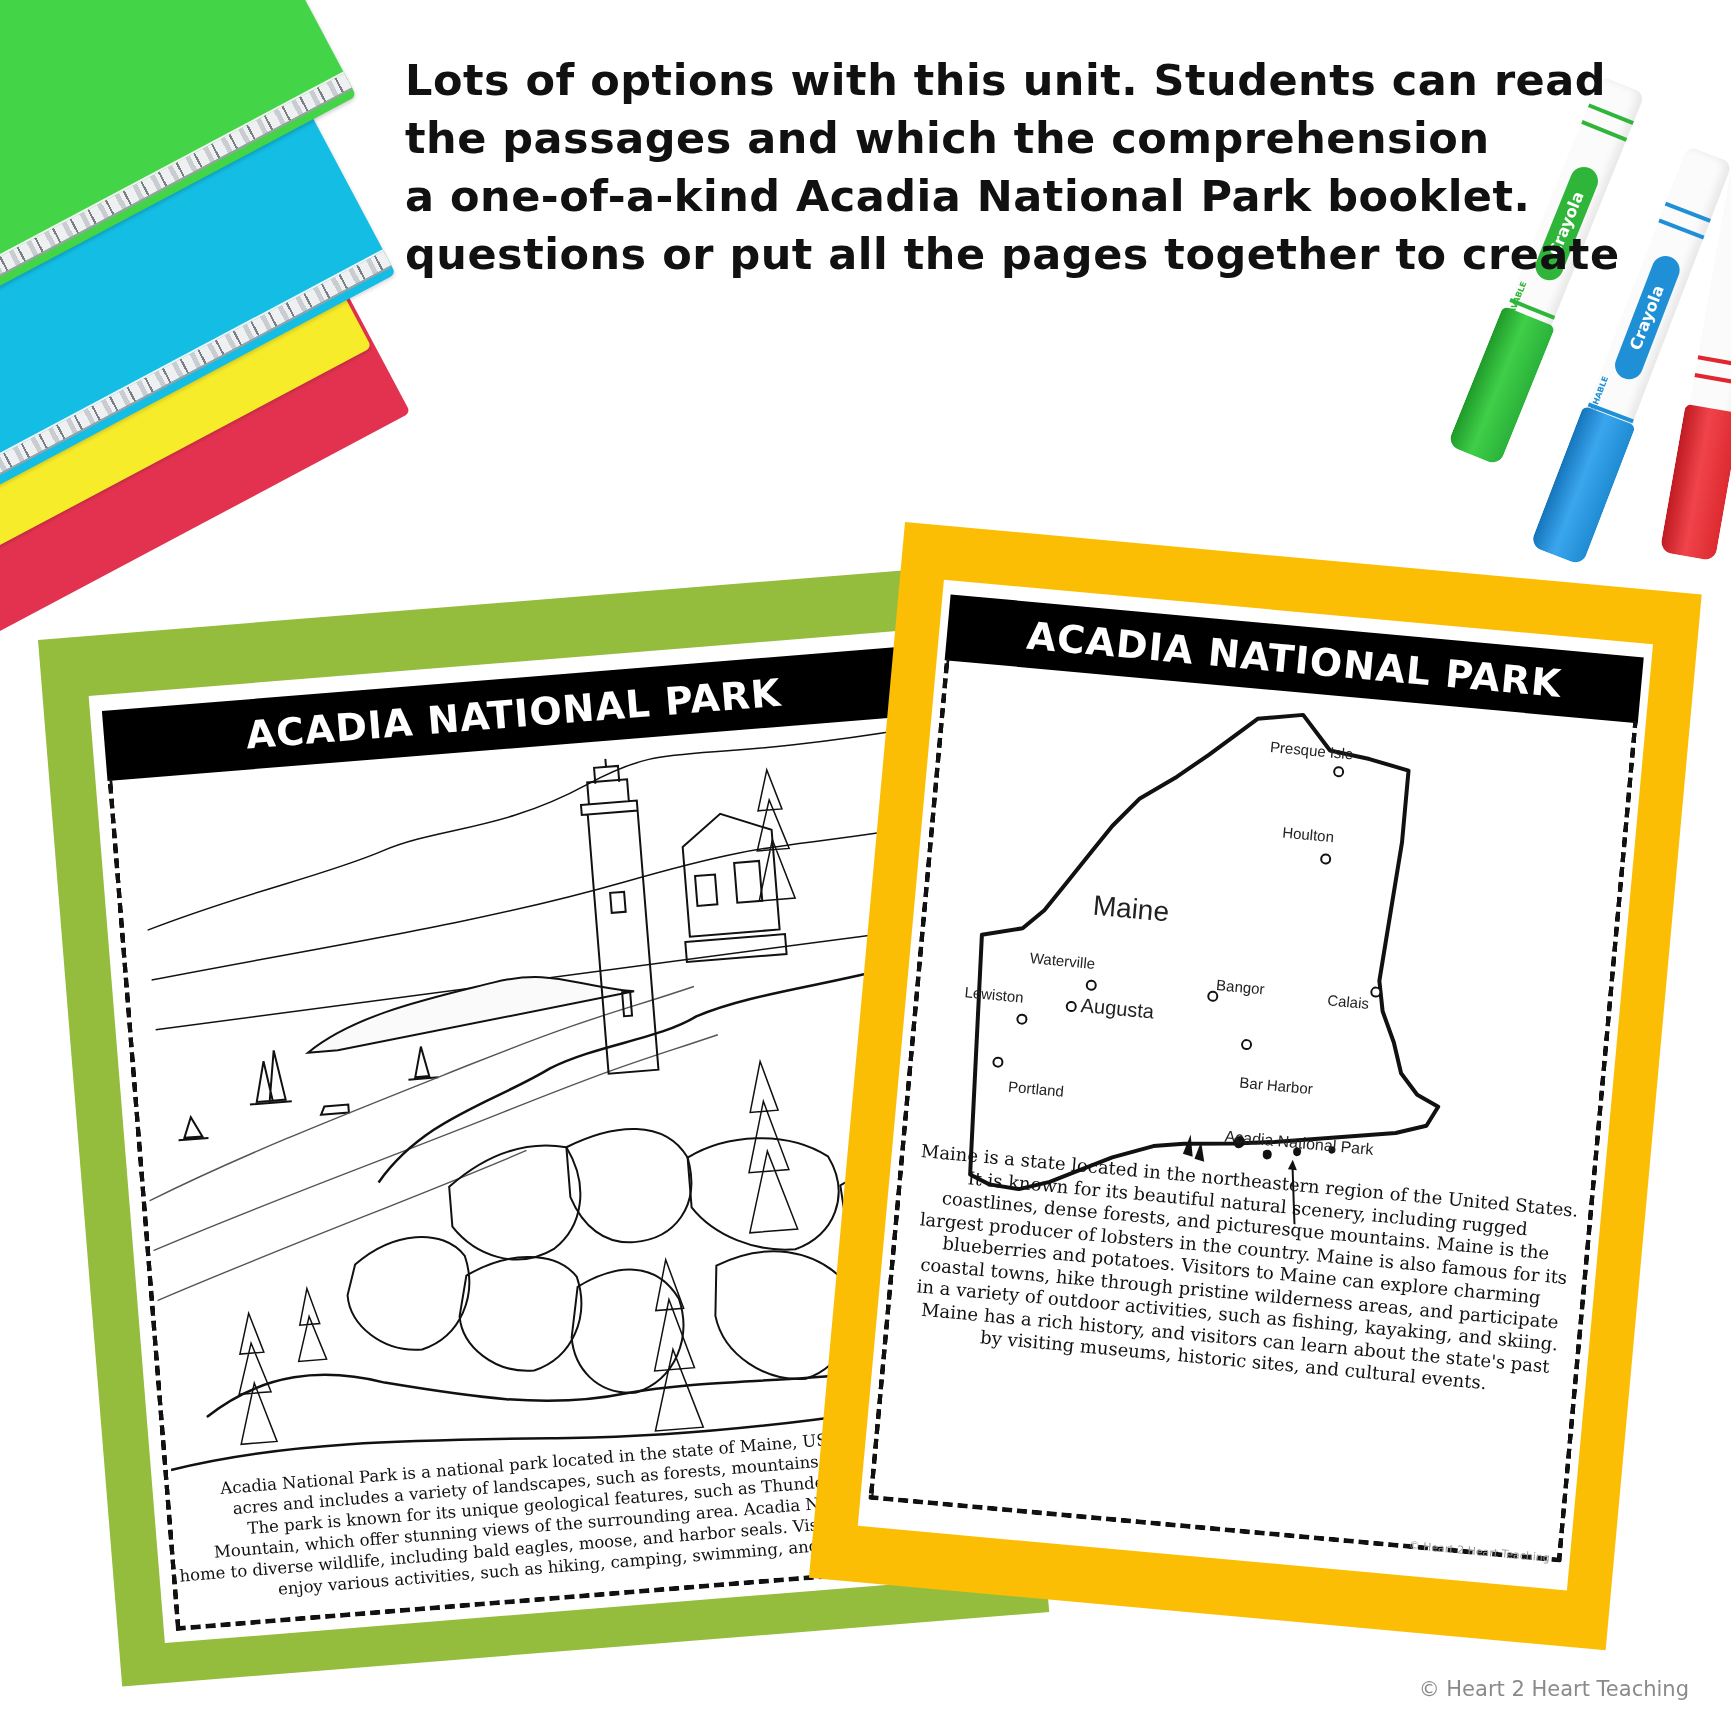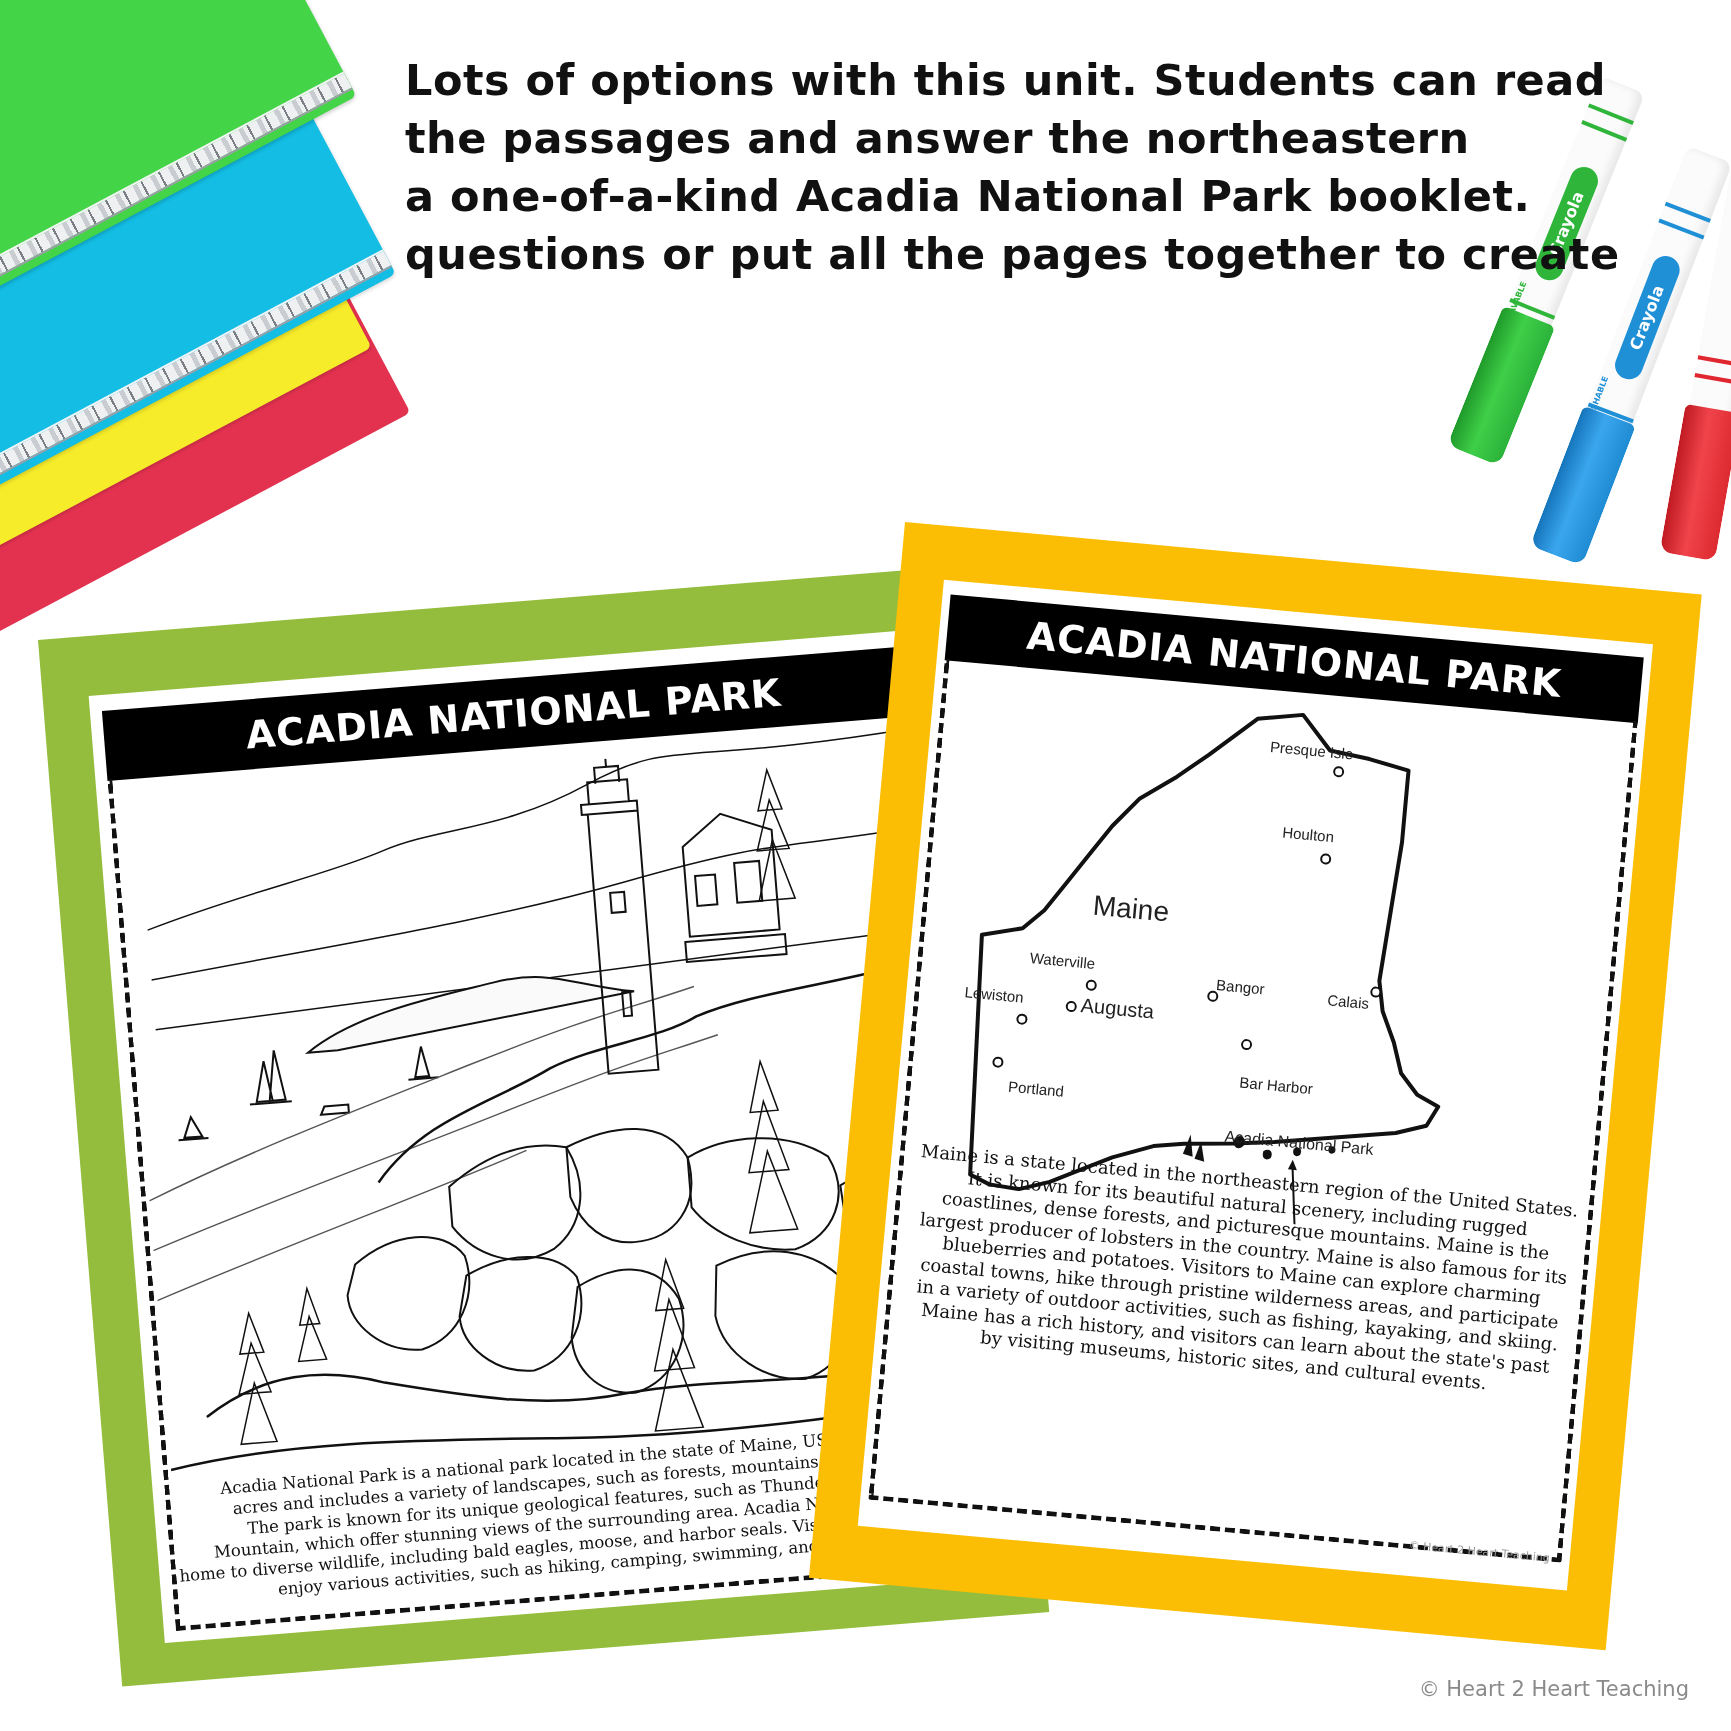--- a/index.html
+++ b/index.html
@@ -101,21 +101,21 @@
 
   <div class="marker" style="left:300px; top:60px; height:470px; transform:rotate(10deg);">
     <div class="barrel"></div>
     <div class="band" style="top:270px; border-color:#e0262f;"></div>
     <div class="cap" style="background:linear-gradient(90deg,#c01a22,#f0444a 45%,#dc2a30);"></div>
   </div>
 </div>
 
 <div class="abs headline">
   <div>Lots of options with this unit. Students can read</div>
-  <div>the passages and answer the northeastern</div>
+  <div>the passages and which the comprehension</div>
   <div>a one-of-a-kind Acadia National Park booklet.</div>
   <div>questions or put all the pages together to create</div>
 </div>
 
 <div class="page-frame" style="left:38px; top:640px; width:930px; height:1050px; background:#95bd3d; transform:rotate(-4.6deg); transform-origin:0 0;">
   <div class="sheet" style="left:46px; top:60px; width:845px; height:950px;">
 
     <div class="title-bar" style="left:12px; top:16px; width:820px; height:70px; line-height:72px; font-size:38px;">ACADIA NATIONAL PARK</div>
 
     <div class="dash-box" style="left:12px; top:84px; width:810px; height:850px; border-top:none;"></div>

